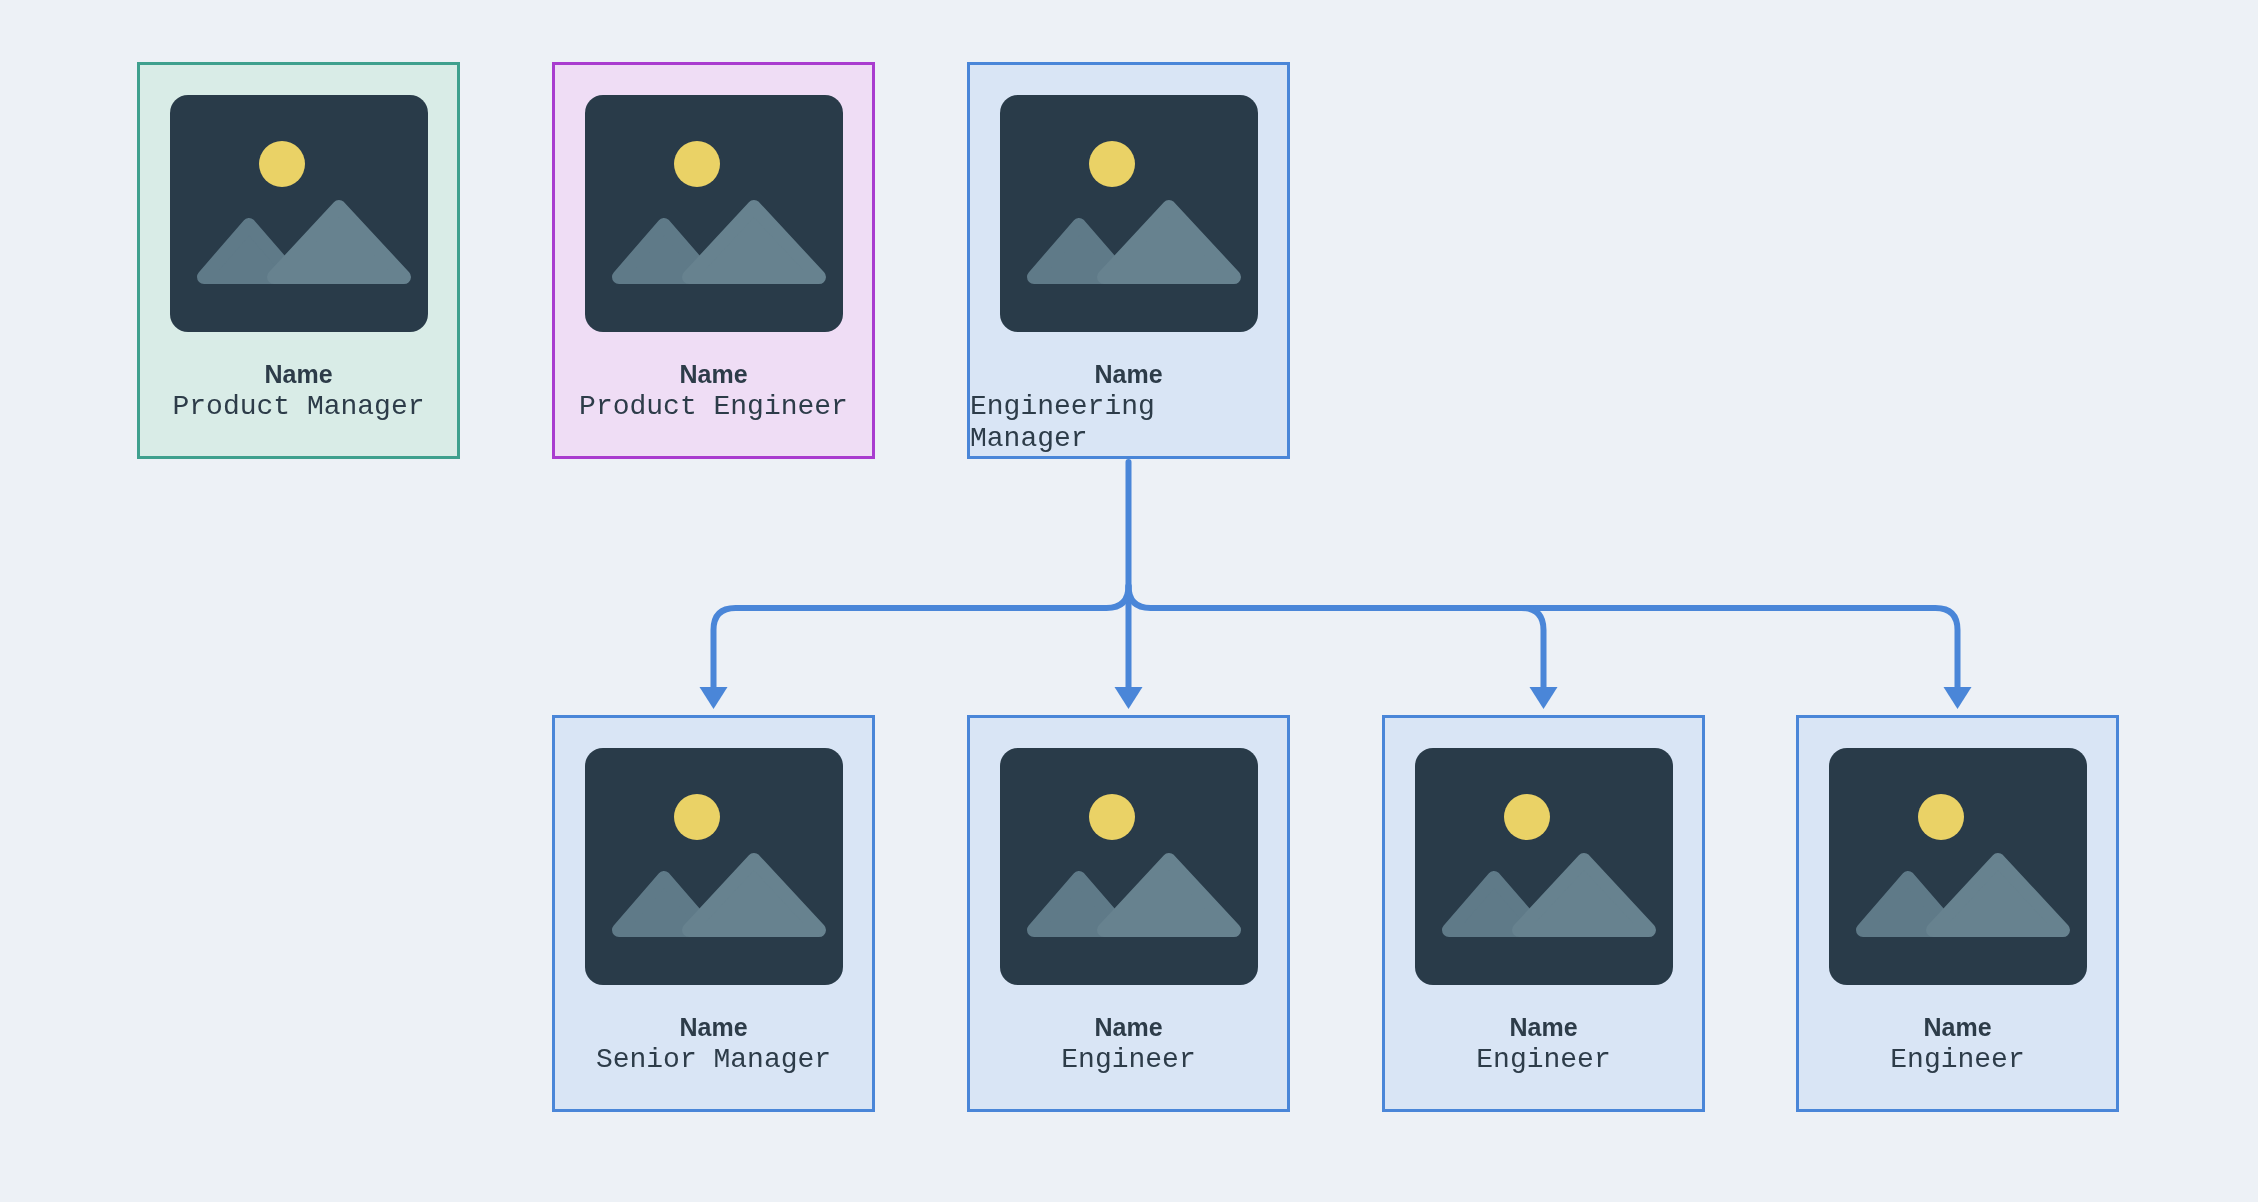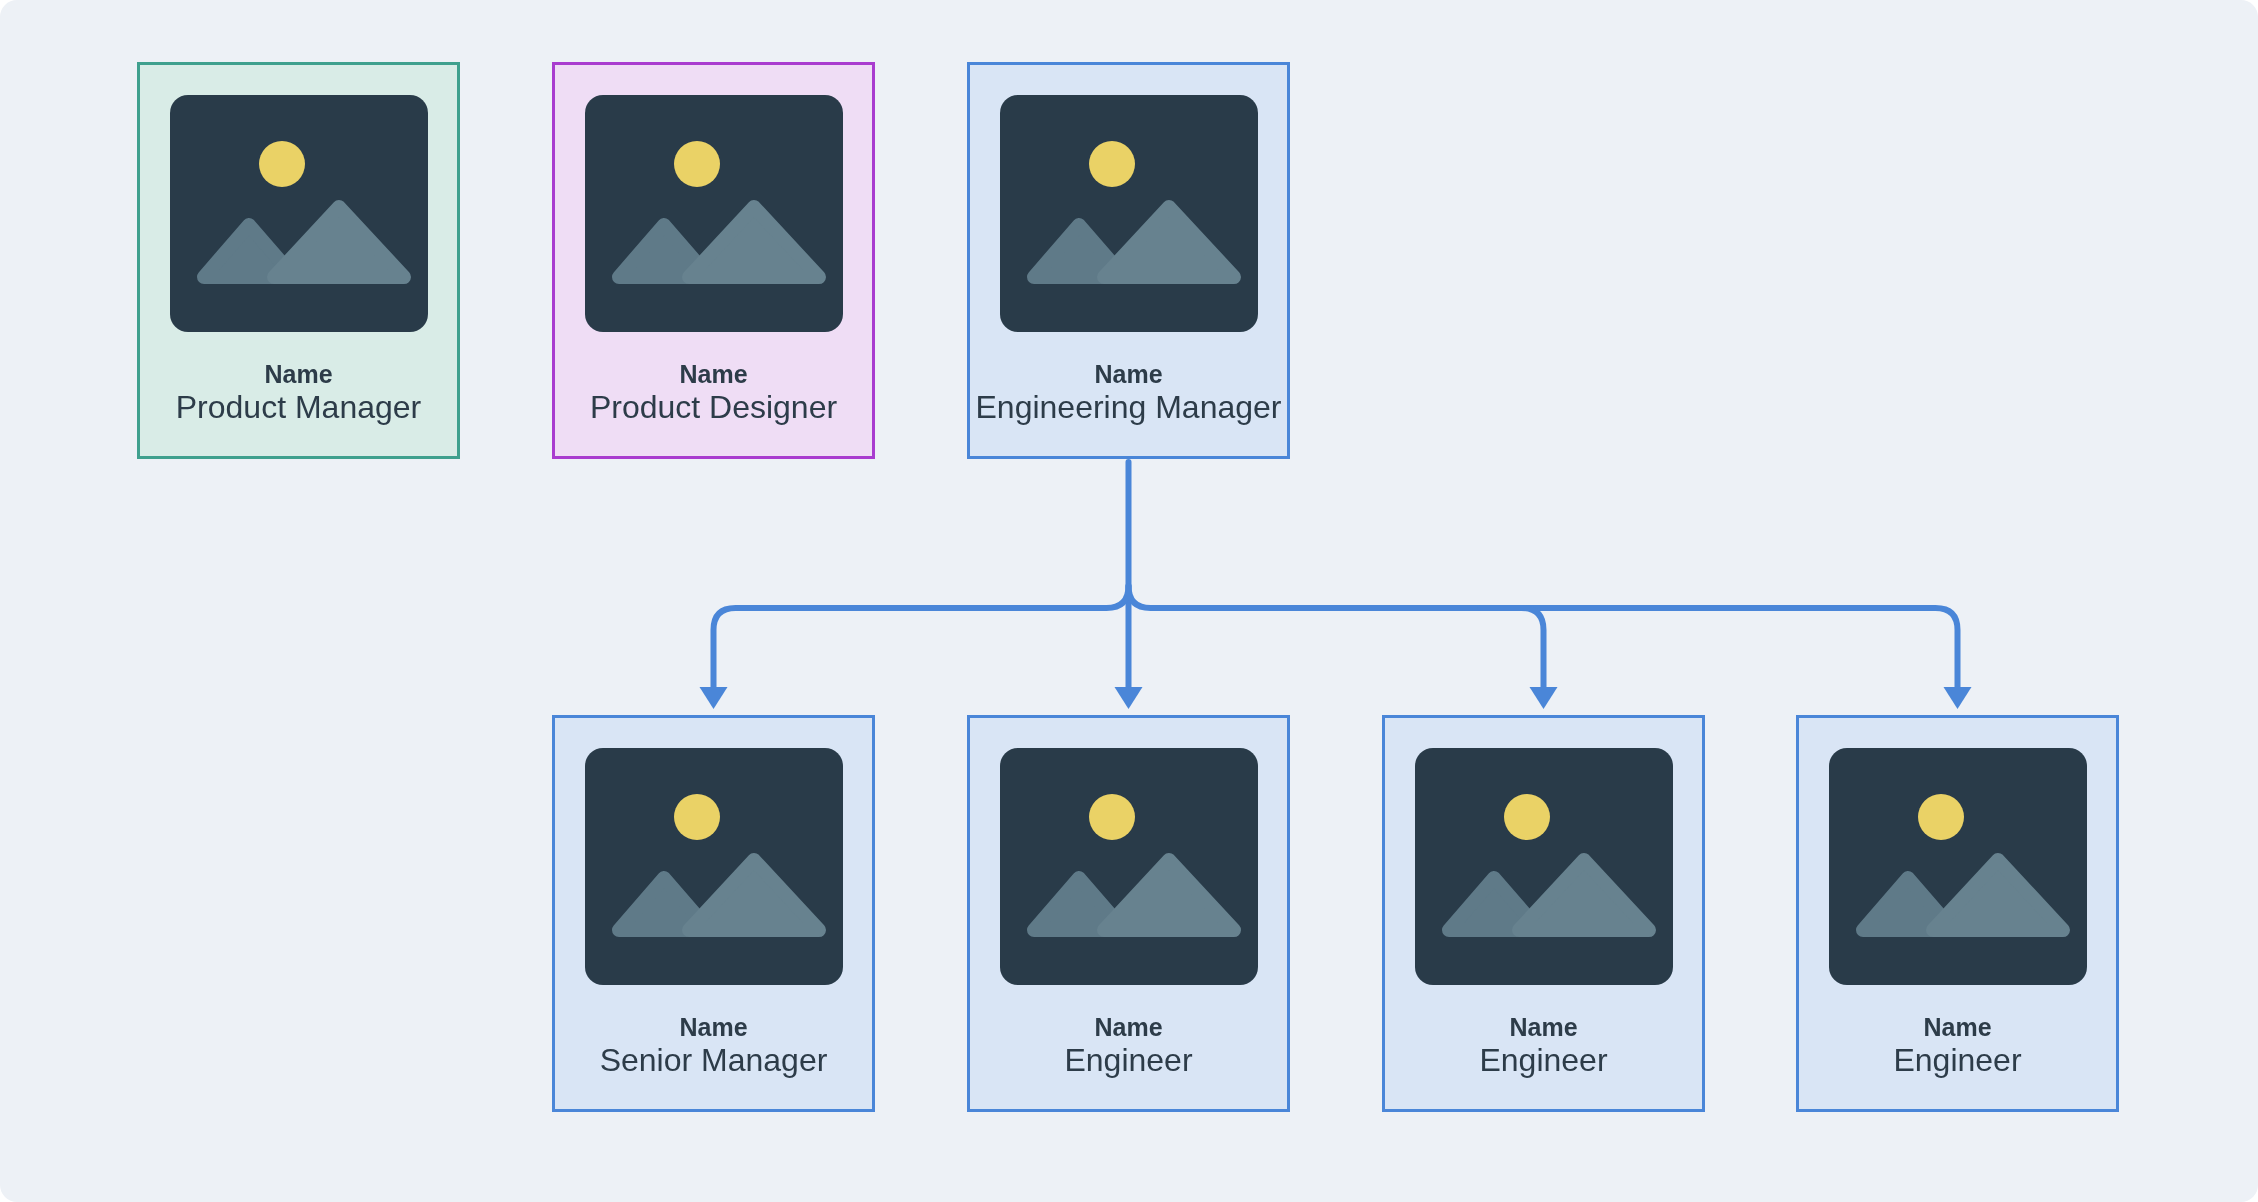--- a/index.html
+++ b/index.html
@@ -4,21 +4,20 @@
 <style>
   html, body { margin: 0; padding: 0; }
   body { font-family: "Liberation Sans", "DejaVu Sans", sans-serif; }
 
   .canvas {
     position: relative;
     width: 2258px;
     height: 1202px;
     background: var(--page-bg, #edf1f6);
     overflow: hidden;
-    border-radius: 17px;
   }
 
   .connector-layer {
     position: absolute;
     left: 0; top: 0;
     width: 2258px;
     height: 1202px;
   }
   .connector-layer path {
     fill: none;
@@ -50,24 +49,25 @@
   }
   .card .card-name {
     margin-top: 26px;
     font-size: 25px;
     font-weight: bold;
     line-height: 33px;
     color: var(--text, #2d3c49);
     text-align: center;
   }
   .card .card-role {
-    font-size: 32px;
+    font-size: 28px;
     line-height: 32px;
     color: var(--text, #2d3c49);
     text-align: left;
+    font-family: Liberation Mono, monospace;
   }
 
   
   .pos-1 { left: 137px;  top: 62px; }
   .pos-2 { left: 552px;  top: 62px; }
   .pos-3 { left: 967px;  top: 62px; }
   .pos-4 { left: 552px;  top: 715px; }
   .pos-5 { left: 967px;  top: 715px; }
   .pos-6 { left: 1382px; top: 715px; }
   .pos-7 { left: 1796px; top: 715px; }
@@ -105,21 +105,21 @@
   </div>
 
   <div class="card pos-2" style="border-color: rgb(169, 60, 207); background: rgb(239, 221, 245);">
     <svg class="thumb" viewBox="0 0 258 237">
       <rect x="0" y="0" width="258" height="237" rx="18" class="ph-bg" fill="#293b49"></rect>
       <circle cx="112" cy="69" r="23" class="ph-sun" fill="#ead266"></circle>
       <polygon points="34,182 79,130 124,182" class="ph-mtn-l" fill="#5f7a88" stroke="#5f7a88" stroke-width="14" stroke-linejoin="round"></polygon>
       <polygon points="104,182 169,112 234,182" class="ph-mtn-r" fill="#67828f" stroke="#67828f" stroke-width="14" stroke-linejoin="round"></polygon>
     </svg>
     <div class="card-name">Name</div>
-    <div class="card-role">Product Designer</div>
+    <div class="card-role">Product Engineer</div>
   </div>
 
   <div class="card pos-3" style="border-color: rgb(74, 134, 216); background: rgb(217, 229, 245);">
     <svg class="thumb" viewBox="0 0 258 237">
       <rect x="0" y="0" width="258" height="237" rx="18" class="ph-bg" fill="#293b49"></rect>
       <circle cx="112" cy="69" r="23" class="ph-sun" fill="#ead266"></circle>
       <polygon points="34,182 79,130 124,182" class="ph-mtn-l" fill="#5f7a88" stroke="#5f7a88" stroke-width="14" stroke-linejoin="round"></polygon>
       <polygon points="104,182 169,112 234,182" class="ph-mtn-r" fill="#67828f" stroke="#67828f" stroke-width="14" stroke-linejoin="round"></polygon>
     </svg>
     <div class="card-name">Name</div>

